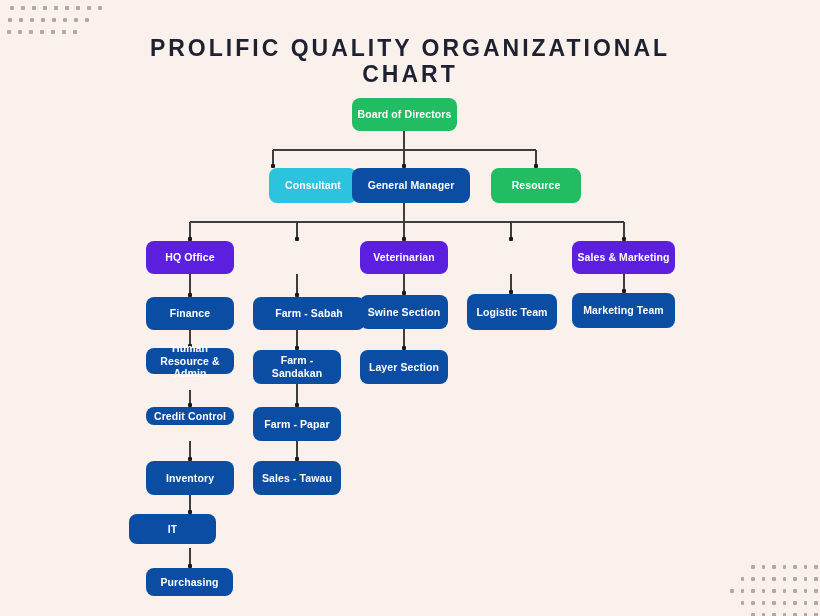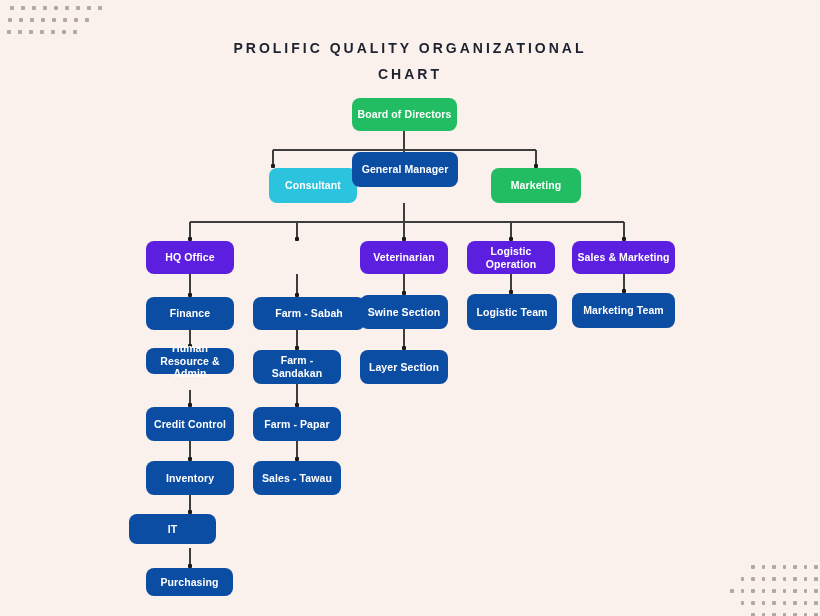--- a/index.html
+++ b/index.html
@@ -8,21 +8,21 @@
     width:820px;height:616px;
     background:var(--bg,#faf1ec);
     overflow:hidden;
     font-family:"Liberation Sans", sans-serif;
   }
   .title{
     position:absolute;
     top:35px;left:0;right:0;
     text-align:center;
     color:var(--title,#1e2130);
-    font-size:14px;
+    font-size:23px;
     font-weight:bold;
     letter-spacing:3px;
     line-height:26px;
   }
   .node{
     position:absolute;
     border-radius:8px;
     color:#fff;
     font-weight:bold;
     font-size:10.5px;
@@ -168,39 +168,38 @@
       <div class="joint" style="left: 295px; top: 457px;"></div>
       <div class="joint" style="left: 402px; top: 291px;"></div>
       <div class="joint" style="left: 402px; top: 346px;"></div>
       <div class="joint" style="left: 509px; top: 290px;"></div>
       <div class="joint" style="left: 622px; top: 289px;"></div>
     </div>
 
   <div class="node green" style="left:352px;top:98px;width:105px;height:33px">Board of Directors</div>
 
   <div class="node cyan" style="left:229px;top:168px;width:88px;height:35px">Consultant</div>
-  <div class="node blue" style="left:352px;top:152px;width:106px;height:35px">General Manager</div>
-  <div class="node green" style="left:491px;top:168px;width:90px;height:35px">Marketing</div>
+  <div class="node blue" style="left:352px;top:168px;width:118px;height:35px">General Manager</div>
+  <div class="node green" style="left:491px;top:168px;width:90px;height:35px">Resource</div>
 
   <div class="node purple" style="left:146px;top:241px;width:88px;height:33px">HQ Office</div>
   <div class="node purple" style="left:360px;top:241px;width:88px;height:33px">Veterinarian</div>
-  <div class="node purple" style="left:467px;top:241px;width:88px;height:33px">Logistic Operation</div>
   <div class="node purple" style="left:572px;top:241px;width:103px;height:33px">Sales &amp; Marketing</div>
 
   <div class="node blue" style="left:146px;top:297px;width:88px;height:33px">Finance</div>
   <div class="node blue" style="left:253px;top:297px;width:112px;height:33px">Farm - Sabah</div>
   <div class="node blue" style="left:360px;top:295px;width:88px;height:34px">Swine Section</div>
   <div class="node blue" style="left:467px;top:294px;width:90px;height:36px">Logistic Team</div>
   <div class="node blue" style="left:572px;top:293px;width:103px;height:35px">Marketing Team</div>
 
   <div class="node blue" style="left:146px;top:348px;width:88px;height:26px">Human Resource &amp; Admin</div>
   <div class="node blue" style="left:253px;top:350px;width:88px;height:34px">Farm - Sandakan</div>
   <div class="node blue" style="left:360px;top:350px;width:88px;height:34px">Layer Section</div>
 
-  <div class="node blue" style="left:146px;top:407px;width:88px;height:34px">Credit Control</div>
+  <div class="node blue" style="left:146px;top:407px;width:88px;height:18px">Credit Control</div>
   <div class="node blue" style="left:253px;top:407px;width:88px;height:34px">Farm - Papar</div>
 
   <div class="node blue" style="left:146px;top:461px;width:88px;height:34px">Inventory</div>
   <div class="node blue" style="left:253px;top:461px;width:88px;height:34px">Sales - Tawau</div>
 
   <div class="node blue" style="left:129px;top:514px;width:87px;height:30px">IT</div>
 
   <div class="node blue" style="left:146px;top:568px;width:87px;height:28px">Purchasing</div>
 
 </div>

